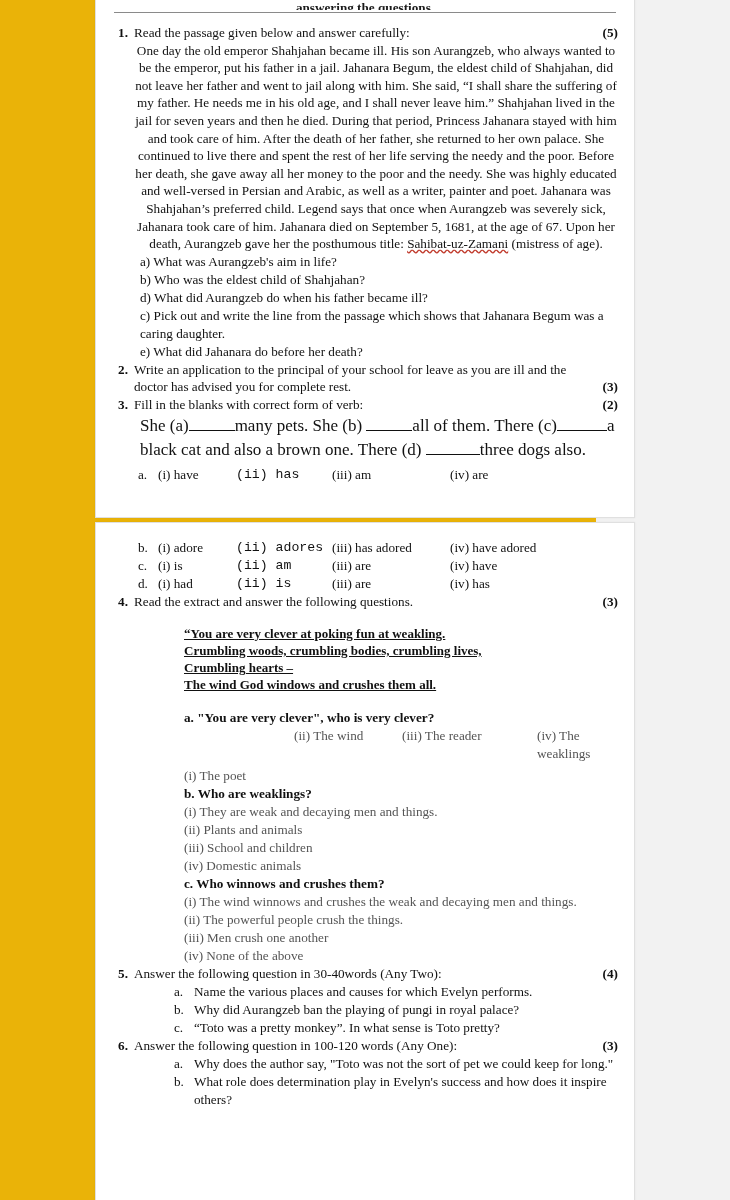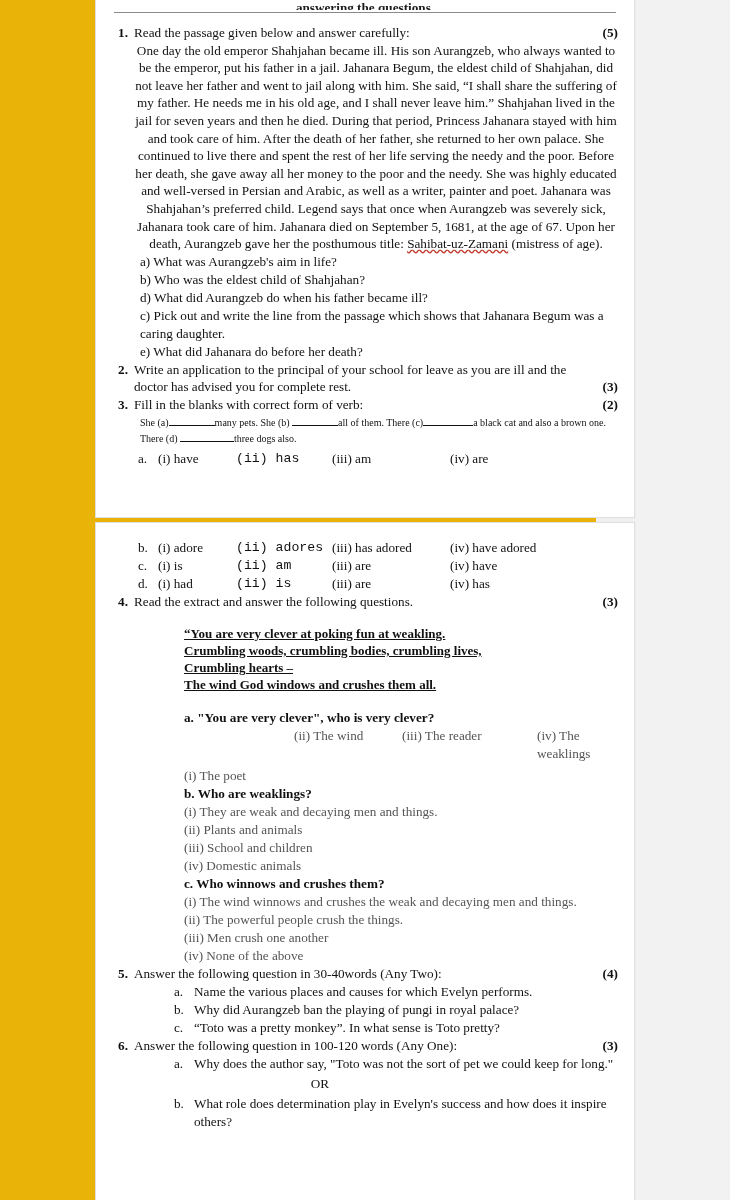--- a/index.html
+++ b/index.html
@@ -95,22 +95,22 @@
     margin: 0 0 0 22px;
   }
   .subq {
     font-size: 13.2px;
     line-height: 18px;
     color: #111111;
     margin-left: 28px;
   }
   .blankline {
     margin-left: 28px;
-    font-size: 10px;
-    line-height: 14px;
+    font-size: 17px;
+    line-height: 24px;
     color: #111111;
   }
   .blank {
     display: inline-block;
     border-bottom: 1.2px solid #111;
     height: 11px;
     vertical-align: baseline;
   }
   .b-sm { width: 46px; }
   .b-md { width: 50px; }
@@ -332,21 +332,20 @@
 
       <div class="qrow">
         <span class="qnum">6.</span>
         <span class="qtext bold">Answer the following question in 100-120 words (Any One):</span>
         <span class="marks">(3)</span>
       </div>
       <div class="sub-item">
         <span class="sl">a.</span>
         <span class="st">Why does the author say, "Toto was not the sort of pet we could keep for long."</span>
       </div>
-      <div class="or-line">OR</div>
       <div class="sub-item">
         <span class="sl">b.</span>
         <span class="st">What role does determination play in Evelyn's success and how does  it inspire others?</span>
       </div>
 
     </div>
   </div>
 
 </div>
 

